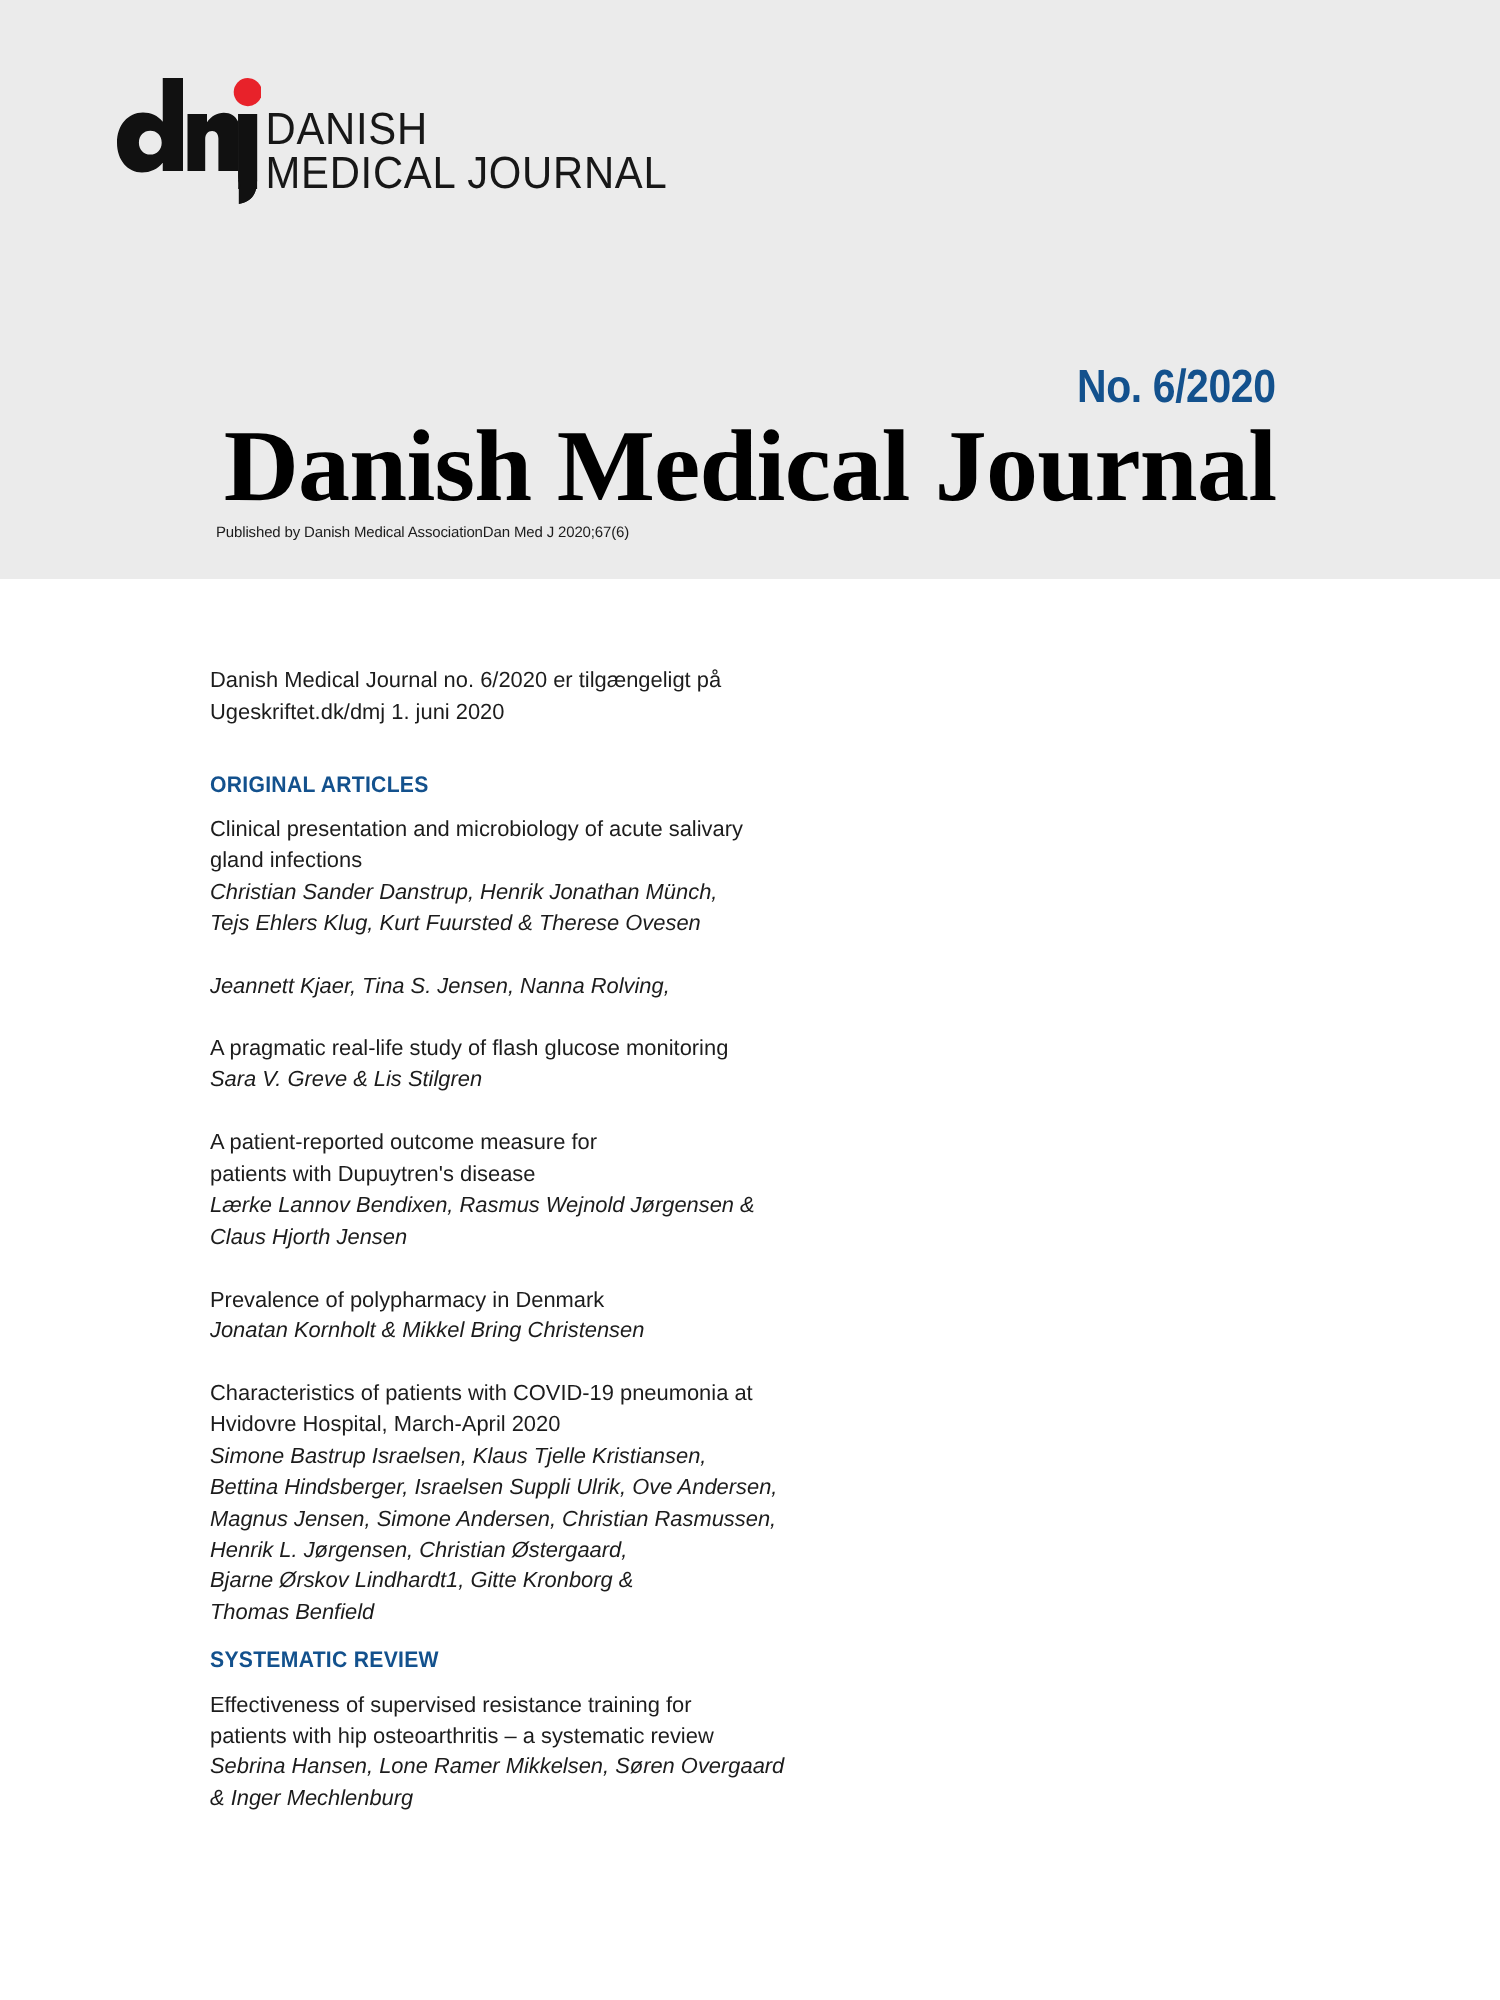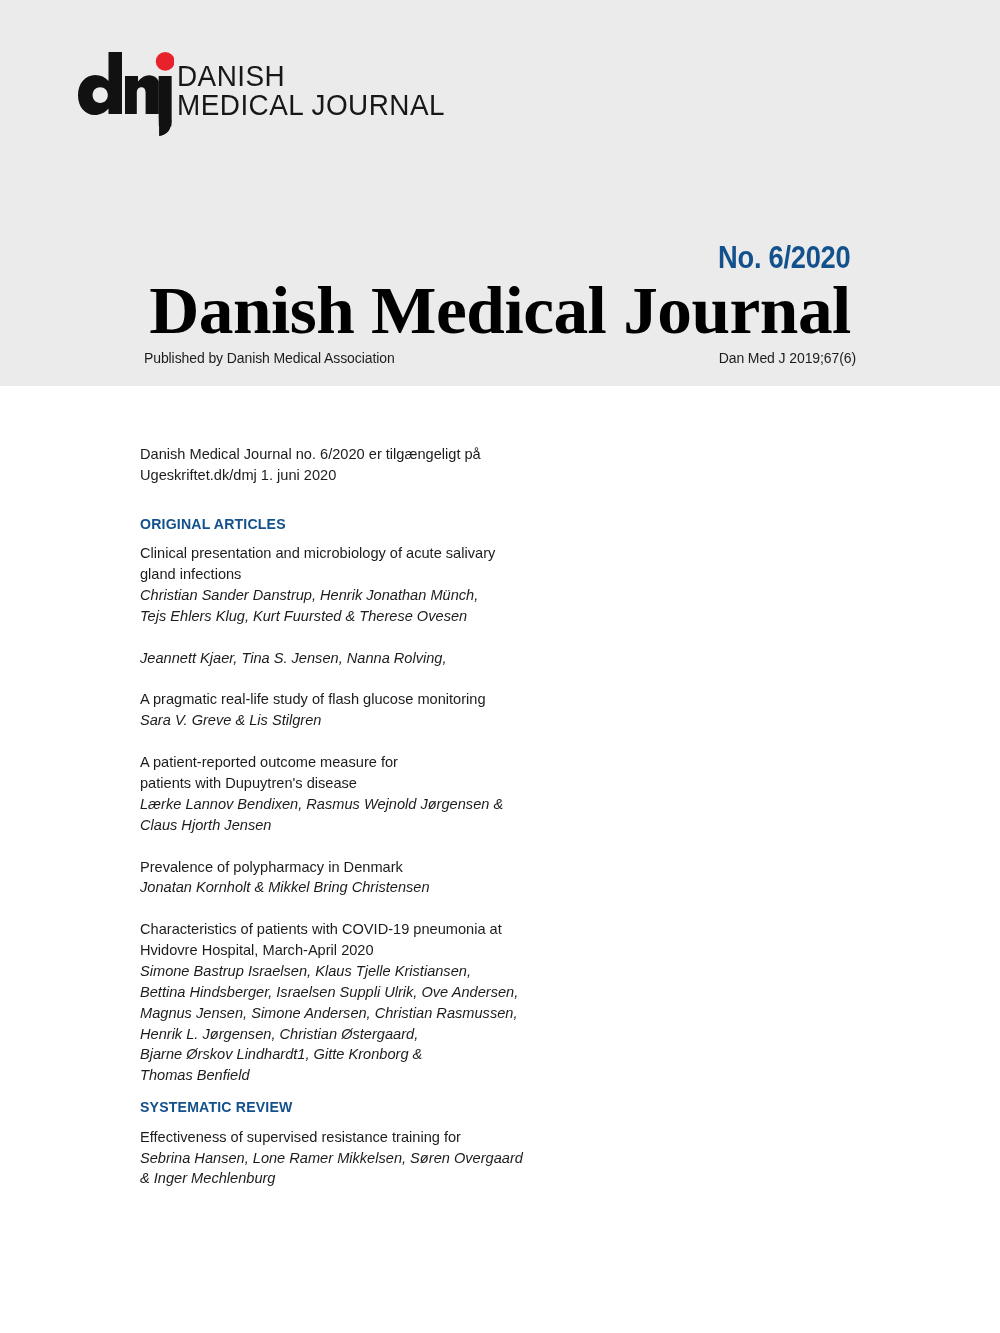--- a/index.html
+++ b/index.html
@@ -35,21 +35,21 @@
   }
   .logo-mark {
     position: relative;
     width: 96px;
     height: 84px;
     flex: 0 0 auto;
   }
   .logo-mark svg { display: block; }
   .logo-words {
     margin-left: 3px;
-    margin-top: 9px;
+    margin-top: 20px;
     display: flex;
     flex-direction: column;
     line-height: 0.98;
   }
   .logo-words span {
     font-family: "Liberation Sans", sans-serif;
     font-weight: 300;
     font-size: 30px;
     letter-spacing: 0.5px;
     color: #171717;
@@ -91,23 +91,23 @@
     transform-origin: center center;
   }
 
   
   .masthead-footer {
     position: absolute;
     left: 144px;
     top: 350px;
     width: 712px;
     display: flex;
-    justify-content: space-between;
+    justify-content: flex-start;
     align-items: baseline;
-    font-size: 14px;
+    font-size: 10px;
     color: #1c1c1c;
     letter-spacing: -0.1px;
   }
   .masthead-footer span { white-space: nowrap; }
 
   
   .content {
     position: absolute;
     left: 140px;
     top: 444px;
@@ -176,21 +176,21 @@
     <span>MEDICAL JOURNAL</span>
   </div>
 </div>
 
 <div class="issue-no">No. 6/2020</div>
 
 <div class="masthead">Danish Medical Journal</div>
 
 <div class="masthead-footer">
   <span>Published by Danish Medical Association</span>
-  <span>Dan Med J 2019;67(6)</span>
+  <span>Dan Med J 2020;67(6)</span>
 </div>
 
 <div class="content">
   <div class="intro">
     <div>Danish Medical Journal no. 6/2020 er tilgængeligt på</div>
     <div>Ugeskriftet.dk/dmj 1. juni 2020</div>
   </div>
   <div id="sections-root">
       <div class="section-block">
         <div class="section-heading">ORIGINAL ARTICLES</div>
@@ -248,20 +248,21 @@
             <div>Bjarne Ørskov Lindhardt1, Gitte Kronborg &amp;</div>
             <div>Thomas Benfield</div>
           </div>
         </div>
       </div>
       <div class="section-block section-review">
         <div class="section-heading">SYSTEMATIC REVIEW</div>
         <div class="article">
           <div class="article-title">
             <div>Effectiveness of supervised resistance training for</div>
+            <div>patients with hip osteoarthritis – a systematic review</div>
           </div>
           <div class="article-authors">
             <div>Sebrina Hansen, Lone Ramer Mikkelsen, Søren Overgaard</div>
             <div>&amp; Inger Mechlenburg</div>
           </div>
         </div>
       </div>
     </div>
 </div>
 

